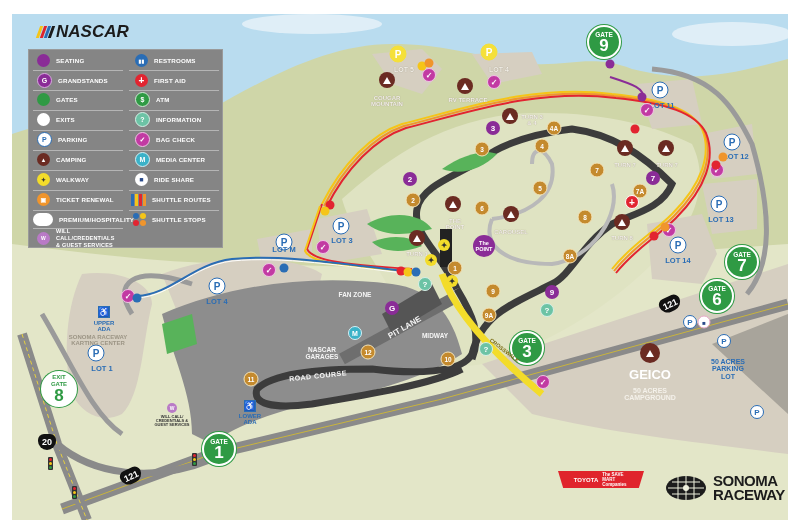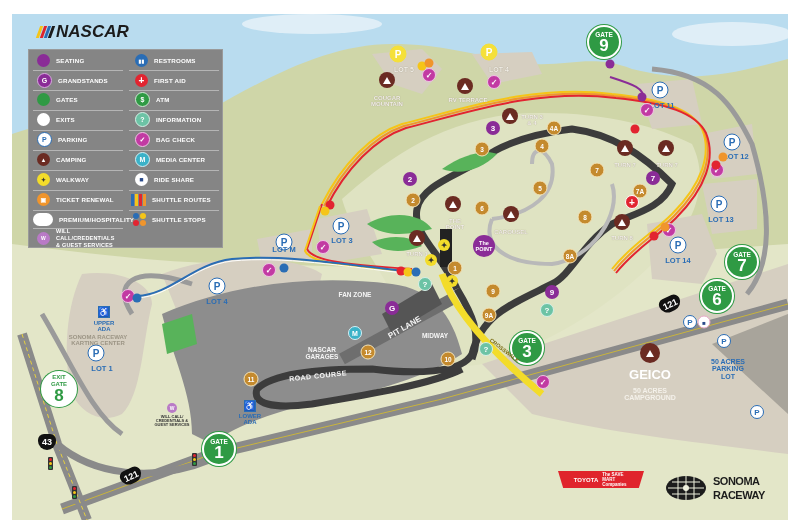--- a/index.html
+++ b/index.html
@@ -36,21 +36,21 @@
   .hwy{position:absolute;background:#111;color:#fff;font-weight:bold;font-size:9px;border-radius:6px 6px 9px 9px;display:flex;align-items:center;justify-content:center;transform:translate(-50%,-50%) rotate(-25deg);}
   .light{position:absolute;width:5px;height:13px;background:#333;border-radius:1px;display:flex;flex-direction:column;align-items:center;justify-content:space-around;padding:1px 0;box-sizing:border-box;}
   .light i{display:block;width:3px;height:3px;border-radius:50%;}
   .shuttle{position:absolute;width:9px;height:9px;border-radius:50%;transform:translate(-50%,-50%);}
   .sponsor{position:absolute;}
   .s350{left:546px;top:457px;width:86px;height:40px;}
   .s350 .top{background:#e0242c;color:#fff;font-size:6px;font-weight:bold;display:flex;align-items:center;justify-content:center;gap:4px;height:17px;clip-path:polygon(0 0,100% 0,94% 100%,6% 100%);}
   .s350 .num{font-size:19px;font-style:italic;font-weight:bold;color:#d52a2a;text-align:center;line-height:20px;letter-spacing:1px;-webkit-text-stroke:0.6px #111;}
   .sonoma{left:652px;top:460px;display:flex;align-items:center;gap:5px;}
   .sonoma .mark{width:44px;height:28px;}
-  .sonoma .txt{font-size:11px;font-weight:bold;color:#1c1c1c;line-height:14px;letter-spacing:-0.5px;}
+  .sonoma .txt{font-size:15px;font-weight:bold;color:#1c1c1c;line-height:14px;letter-spacing:-0.5px;}
 </style>
 </head>
 <body>
 
 <div id="map">
 
   <svg class="base" width="776" height="506" viewBox="0 0 776 506">
 
     <rect x="0" y="0" width="776" height="150" fill="#b9dcef"></rect>
     <ellipse cx="300" cy="10" rx="70" ry="10" fill="#dfeef7"></ellipse>
@@ -383,21 +383,21 @@
   <div class="shuttle" style="left:653px;top:213px;background:#f0952c"></div>
   <div class="shuttle" style="left:642px;top:222px;background:#e22430"></div>
   <div class="shuttle" style="left:318px;top:191px;background:#e22430"></div>
   <div class="shuttle" style="left:313px;top:197px;background:#f5c518"></div>
   <div class="shuttle" style="left:389px;top:257px;background:#e22430"></div>
   <div class="shuttle" style="left:396px;top:258px;background:#f5c518"></div>
   <div class="shuttle" style="left:404px;top:258px;background:#2a6db5"></div>
   <div class="shuttle" style="left:272px;top:254px;background:#2a6db5"></div>
   <div class="shuttle" style="left:125px;top:284px;background:#2a6db5"></div>
 
-  <div class="hwy" style="left:35px;top:428px;width:18px;height:16px;transform:translate(-50%,-50%)">43</div>
+  <div class="hwy" style="left:35px;top:428px;width:18px;height:16px;transform:translate(-50%,-50%)">20</div>
   <div class="hwy" style="left:119px;top:462px;width:22px;height:15px;">121</div>
   <div class="hwy" style="left:658px;top:290px;width:22px;height:15px;">121</div>
 
   <div class="light" style="left:36px;top:443px;">
       <i style="background:#e22430"></i>
       <i style="background:#f5c518"></i>
       <i style="background:#2f9a44"></i>
     </div>
   <div class="light" style="left:60px;top:472px;">
       <i style="background:#e22430"></i>

